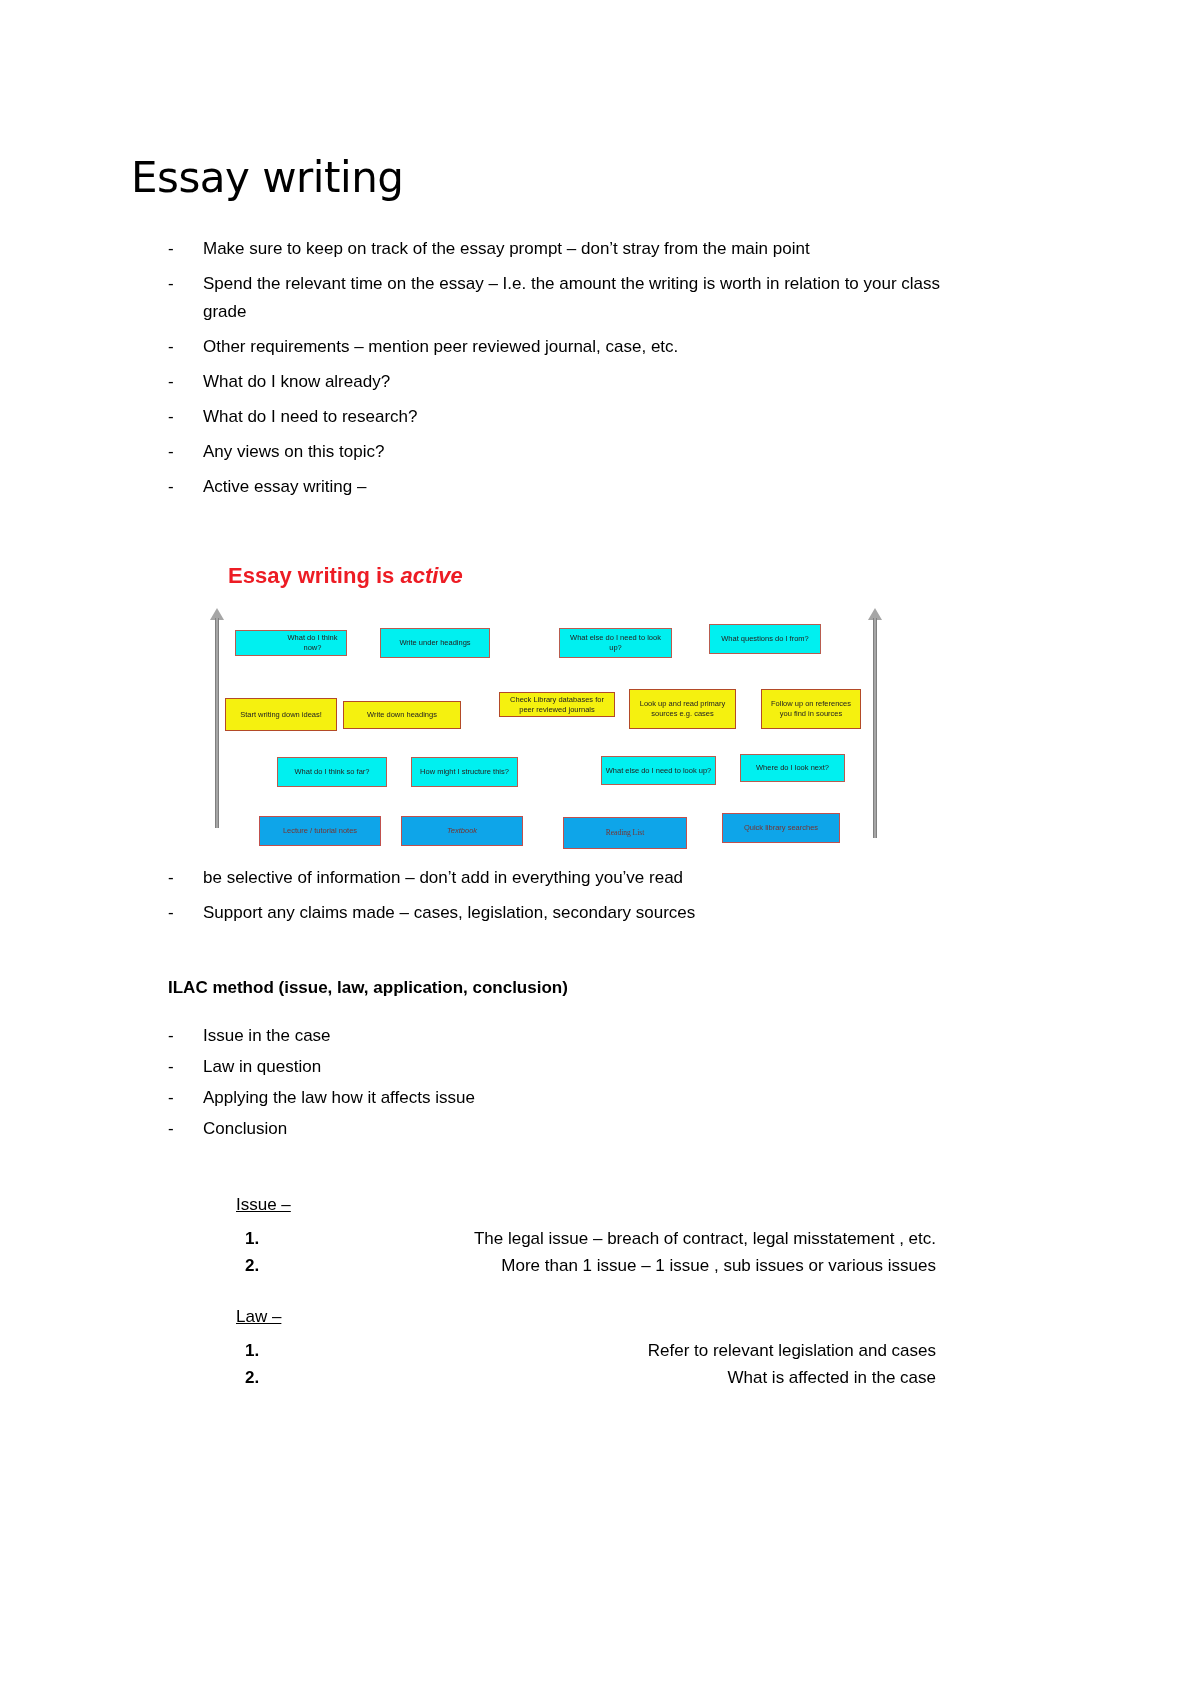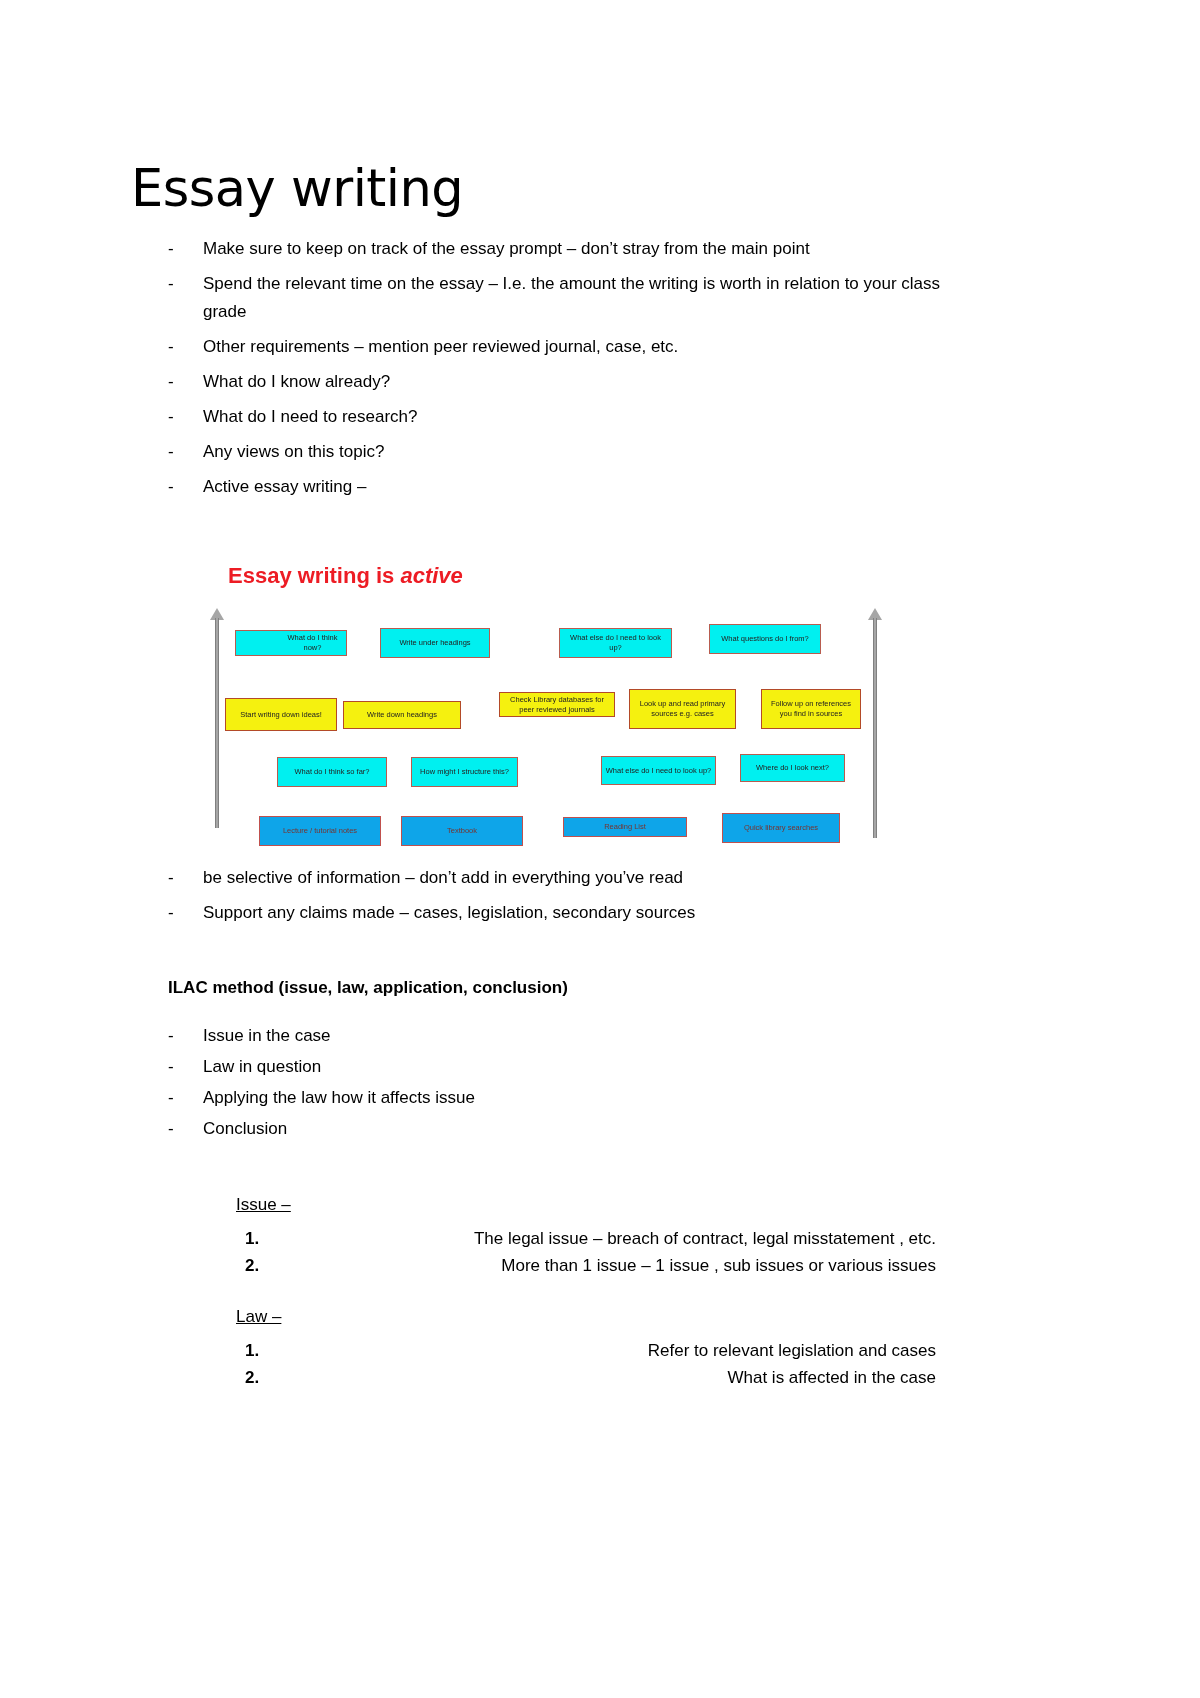--- a/index.html
+++ b/index.html
@@ -10,21 +10,21 @@
     font-family:"Liberation Sans", sans-serif;
     color:#000000;
     position:relative;
     overflow:hidden;
   }
   .page { position:relative; width:1200px; height:1698px; padding:0; }
 
   
   .doc-title {
     position:absolute; left:131px; top:128px;
-    font-size:51px; font-weight:400; line-height:1.05;
+    font-size:42px; font-weight:400; line-height:1.05;
     letter-spacing:-0.5px;
     font-family:"DejaVu Sans", sans-serif;
     color:#000;
     text-align:center;
   }
 
   
   .bullets { position:absolute; left:168px; width:790px; }
   .bullets.top { top:235px; }
   .bullets.mid { top:864px; }
@@ -147,22 +147,22 @@
     <div class="node yellow" style="left:294px; top:142px; width:116px; height:25px;">Check Library databases for peer reviewed journals</div>
     <div class="node yellow" style="left:424px; top:139px; width:107px; height:40px;">Look up and read primary sources e.g. cases</div>
     <div class="node yellow" style="left:556px; top:139px; width:100px; height:40px;">Follow up on references you find in sources</div>
 
     <div class="node cyan" style="left:72px;  top:207px; width:110px; height:30px;">What do I think so far?</div>
     <div class="node cyan" style="left:206px; top:207px; width:107px; height:30px;">How might I structure this?</div>
     <div class="node cyan" style="left:396px; top:206px; width:115px; height:29px;">What else do I need to look up?</div>
     <div class="node cyan" style="left:535px; top:204px; width:105px; height:28px;">Where do I look next?</div>
 
     <div class="node pale" style="left:54px;  top:266px; width:122px; height:30px;">Lecture / tutorial notes</div>
-    <div class="node pale" style="left:196px; top:266px; width:122px; height:30px;">Textbook</div>
-    <div class="node pale" style="left:358px; top:267px; width:124px; height:20px;">Reading List</div>
+    <div class="node pale" style="left:196px; top:266px; width:122px; height:30px;font-style:italic;">Textbook</div>
+    <div class="node pale" style="left:358px; top:267px; width:124px; height:32px;font-family:Liberation Serif, serif;">Reading List</div>
     <div class="node pale" style="left:517px; top:263px; width:118px; height:30px;">Quick library searches</div>
   </div>
 
   <div class="bullets mid">
     <div class="bullet-row">
       <span class="dash">-</span>
       <span class="btext">be selective of information – don’t add in everything you’ve read</span>
     </div>
     <div class="bullet-row">
       <span class="dash">-</span>

